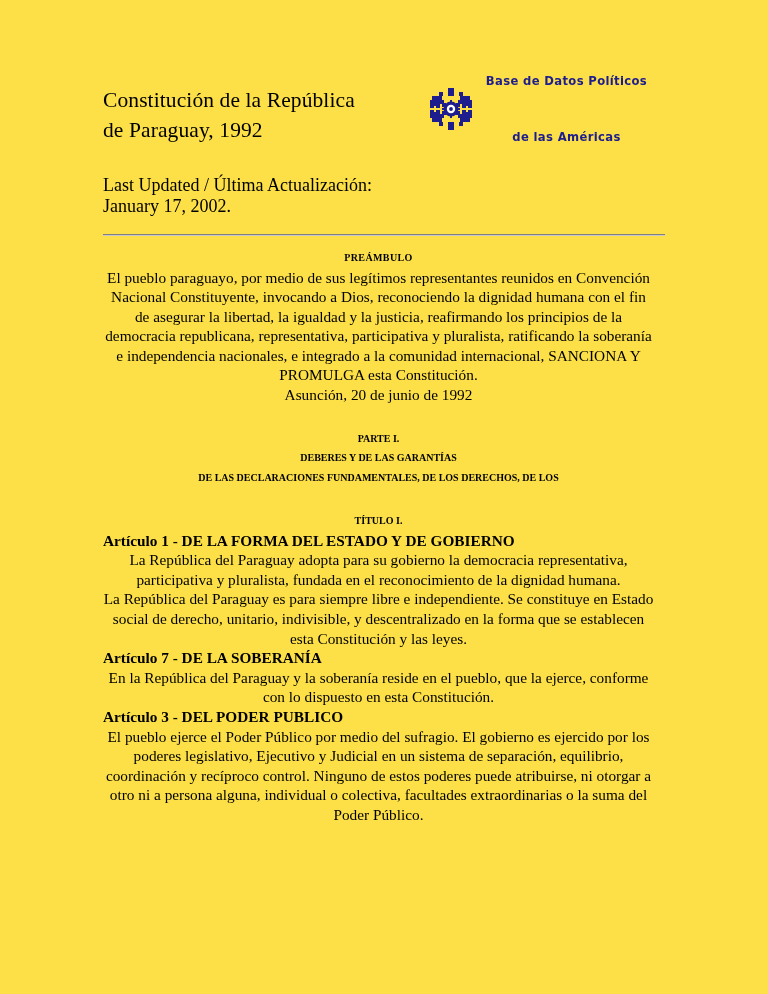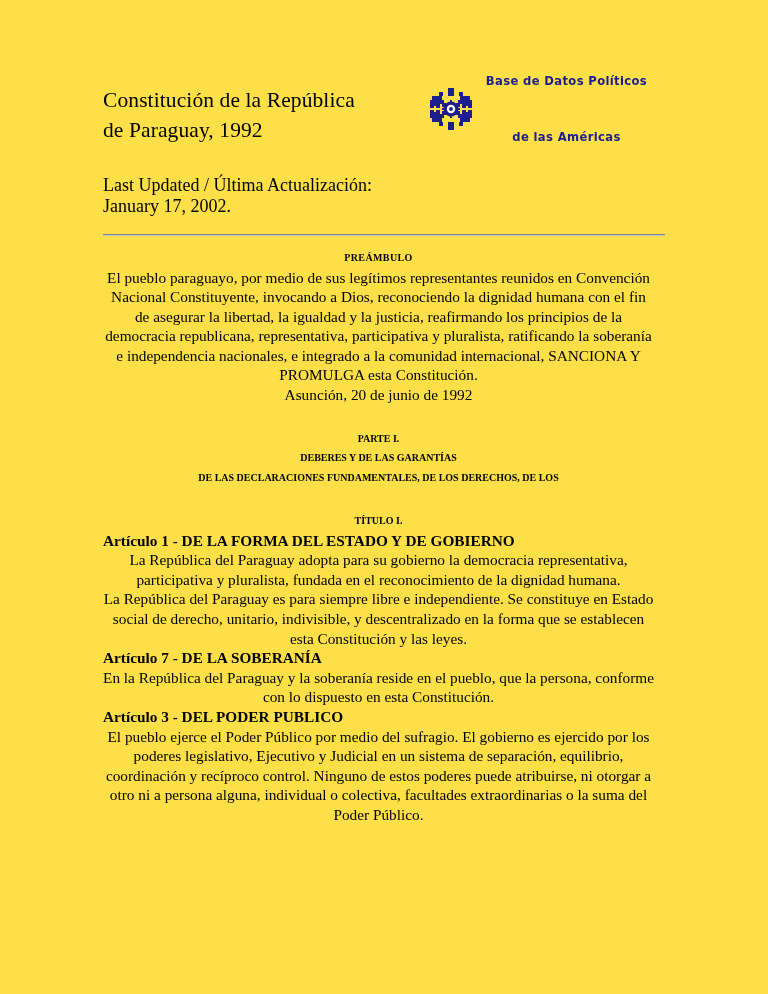--- a/index.html
+++ b/index.html
@@ -204,19 +204,19 @@
 
     <div class="center-head block-head">
       <span class="hl">TÍTULO I.</span>
     </div>
 
     <p class="art-head p-gap-lg">Artículo 1 - DE LA FORMA DEL ESTADO Y DE GOBIERNO</p>
     <p class="body p-gap-md">La República del Paraguay adopta para su gobierno la democracia representativa, participativa y pluralista, fundada en el reconocimiento de la dignidad humana.</p>
     <p class="body p-gap-md">La República del Paraguay es para siempre libre e independiente. Se constituye en Estado social de derecho, unitario, indivisible, y descentralizado en la forma que se establecen esta Constitución y las leyes.</p>
 
     <p class="art-head p-gap-lg">Artículo 7 - DE LA SOBERANÍA</p>
-    <p class="body p-gap-md">En la República del Paraguay y la soberanía reside en el pueblo, que la persona, conforme con lo dispuesto en esta Constitución.</p>
+    <p class="body p-gap-md">En la República del Paraguay y la soberanía reside en el pueblo, que la ejerce, conforme con lo dispuesto en esta Constitución.</p>
 
     <p class="art-head p-gap-lg">Artículo 3 - DEL PODER PUBLICO</p>
     <p class="body p-gap-md">El pueblo ejerce el Poder Público por medio del sufragio. El gobierno es ejercido por los poderes legislativo, Ejecutivo y Judicial en un sistema de separación, equilibrio, coordinación y recíproco control. Ninguno de estos poderes puede atribuirse, ni otorgar a otro ni a persona alguna, individual o colectiva, facultades extraordinarias o la suma del Poder Público.</p>
 
   </div>
 </div>
 
 </body></html>

